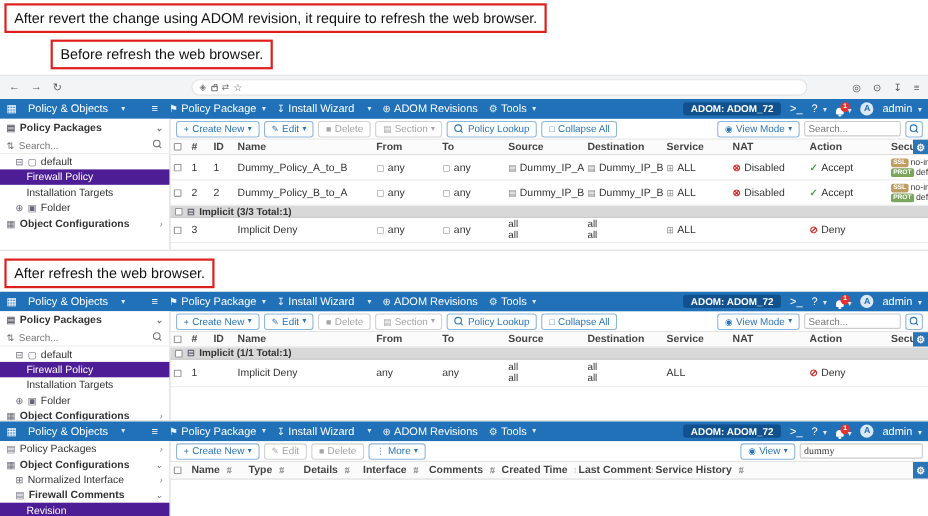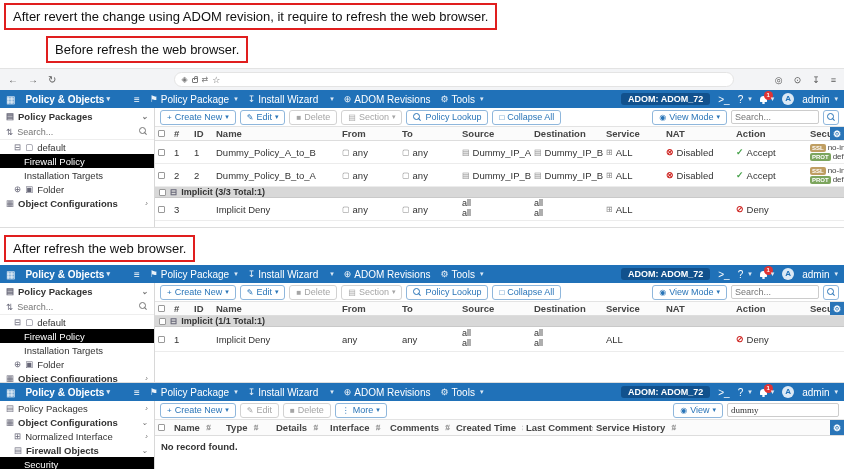--- a/index.html
+++ b/index.html
@@ -32,46 +32,46 @@
   .shot { position:absolute; left:0; width:844px; background:#fff; overflow:hidden;
     border-bottom:1px solid #ddd; }
   #shot1 { top:90px;  height:138px; }
   #shot2 { top:265px; height:118px; }
   #shot3 { top:383px; height:86px; border-bottom:none; }
 
   .fnav { height:18px; background:#2071b8; color:#fff; display:flex; align-items:center;
     font-size:10px; padding:0 6px; gap:10px; white-space:nowrap; }
   .fnav i { font-style:normal; font-size:9px; opacity:.9; }
   .fnav .car { font-size:7px; margin-left:2px; opacity:.85; }
-  .fnav-title { font-weight:bold; display:flex; align-items:center; gap:0; }
+  .fnav-title { font-weight:normal; display:flex; align-items:center; gap:10px; }
   .waffle { font-size:10px; }
   .burger { margin-left:14px; font-size:10px; }
   .fnav-item { display:flex; align-items:center; gap:3px; }
-  .fnav-right { margin-left:auto; display:flex; align-items:center; gap:8px;padding-left:15px; }
+  .fnav-right { margin-left:auto; display:flex; align-items:flex-end; gap:8px;padding-left:15px; }
   .adom-badge { background:#11518d; border-radius:3px; padding:1px 7px; font-weight:bold; font-size:9px; }
   .bellwrap { position:relative; display:flex; align-items:center; gap:2px; }
   .bell { width:7px; height:6px; background:#fff; border-radius:4px 4px 1px 1px; display:inline-block; position:relative; }
   .bell::after { content:""; position:absolute; left:2px; bottom:-2px; width:3px; height:2px; background:#fff; border-radius:50%; }
   .nbadge { position:absolute; top:-4px; left:4px; background:#e03434; color:#fff; border-radius:50%;
     width:9px; height:9px; font-size:6px; line-height:9px; text-align:center; font-weight:bold; }
   .avatar { width:12px; height:12px; border-radius:50%; background:#dce9f5; color:#2071b8;
     font-size:8px; font-weight:bold; text-align:center; line-height:12px; }
 
   .fbody { display:flex; height:calc(100% - 18px); }
   .fsidebar { width:155px; min-width:155px; border-right:1px solid #d8d8d8; font-size:9.5px; color:#333; background:#fff; }
   .side-head { height:16px; display:flex; align-items:center; gap:4px; padding:0 6px; font-weight:bold; }
   .side-head .right, .side-item .right { margin-left:auto; color:#777; font-size:8px; }
   .side-search { height:16px; display:flex; align-items:center; gap:4px; padding:0 6px; border-bottom:1px solid #eee; color:#666; }
   .sinput { flex:1; height:12px; border:none; outline:none; font-size:9px; color:#333; background:transparent;
     font-family:"Liberation Sans", sans-serif; }
   .ic { font-style:normal; font-size:8.5px; color:#667; }
   .side-item { height:14px; display:flex; align-items:center; gap:4px; padding:0 6px; cursor:default; }
   .side-item.ind1 { padding-left:14px; }
   .side-item.ind2 { padding-left:24px; }
-  .side-item.sel { background:#000000; color:#fff; }
+  .side-item.sel { background:#4c1d95; color:#fff; }
   .side-item b { font-weight:bold; }
 
   .fmain { flex:1; min-width:0; display:flex; flex-direction:column; }
   .ftoolbar { height:19px; display:flex; align-items:center; gap:4px; padding:0 5px;
     border-bottom:1px solid #e3e3e3; }
   .btn { display:inline-flex; align-items:center; gap:3px; border:1px solid #8fb7dc; color:#2a75b8;
     background:#fff; border-radius:3px; font-size:9px; padding:1.5px 6px; white-space:nowrap; }
   .btn i { font-style:normal; font-size:8px; }
   .btn .car { font-size:7px; }
   .btn.disabled { border-color:#d2d2d2; color:#a5a5a5; }
@@ -652,25 +652,25 @@
             <b>Object Configurations</b>
             <i class="right">⌄</i>
           </div>
         <div class="side-item ind1">
             <i class="ic">⊞</i>
             <span>Normalized Interface</span>
             <i class="right">›</i>
           </div>
         <div class="side-item ind1">
             <i class="ic">▤</i>
-            <b>Firewall Objects</b>
+            <b>Firewall Comments</b>
             <i class="right">⌄</i>
           </div>
         <div class="side-item ind2 sel">
-            <span>Security</span>
+            <span>Revision</span>
           </div>
       </div>
       <div class="fmain">
         <div class="ftoolbar">
           <span class="btn">
               <i>+</i>
               <span>Create New</span>
               <i class="car">▾</i>
             </span>
           <span class="btn disabled">
@@ -726,18 +726,17 @@
           <span class="c">
               <span>Last Comments</span>
               <i class="sorticon">⇅</i>
             </span>
           <span class="c">
               <span>Service History</span>
               <i class="sorticon">⇅</i>
             </span>
           <span class="gearsq">⚙</span>
         </div>
-        <div class="norec">No record found.</div>
       </div>
     </div>
   </section>
 
 </div>
 
 </body></html>

